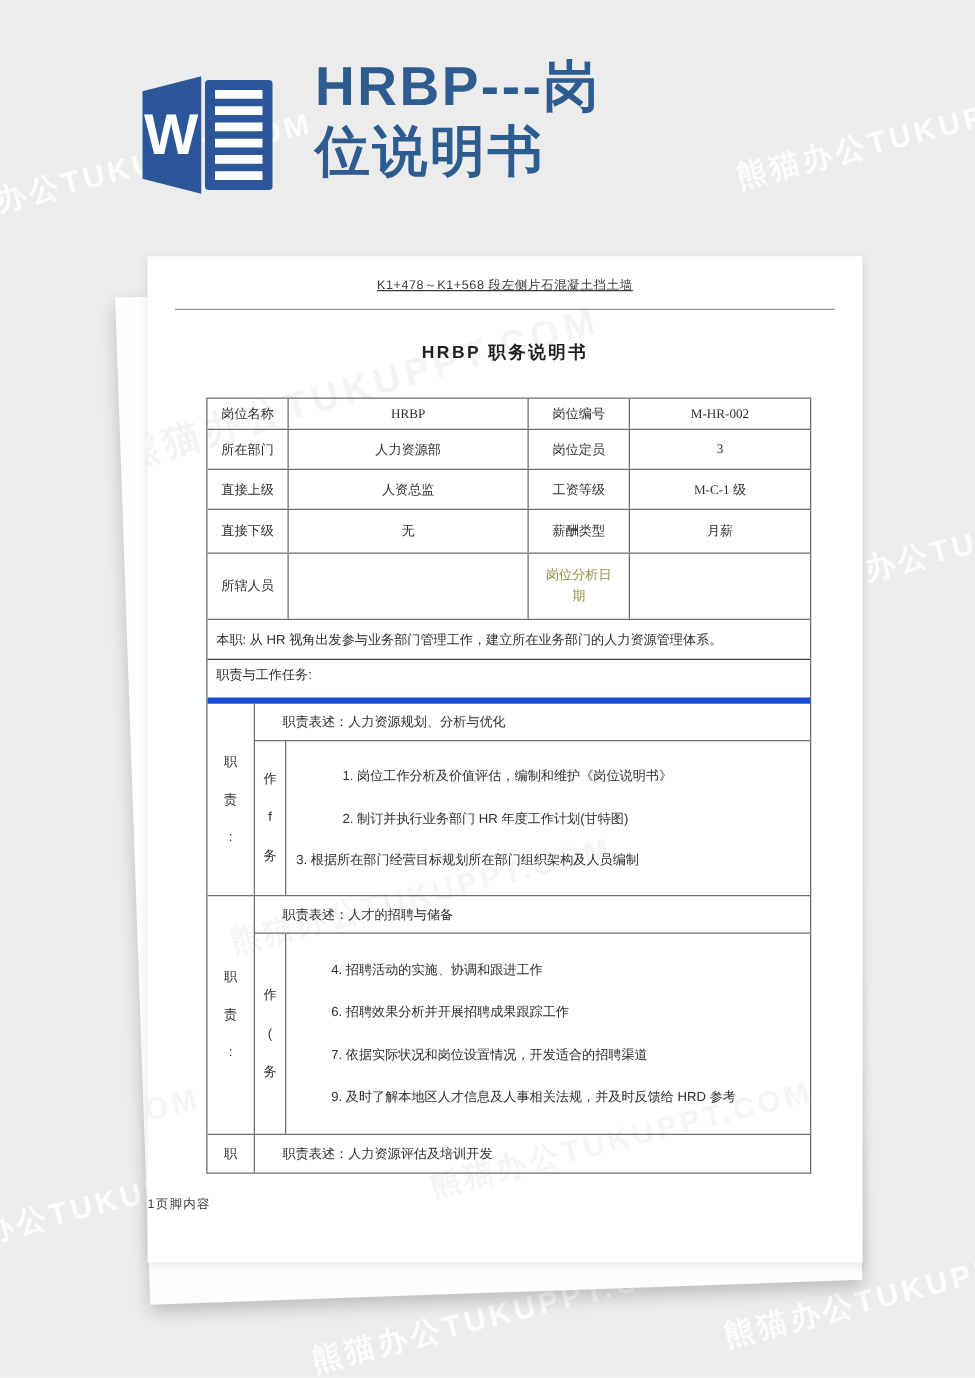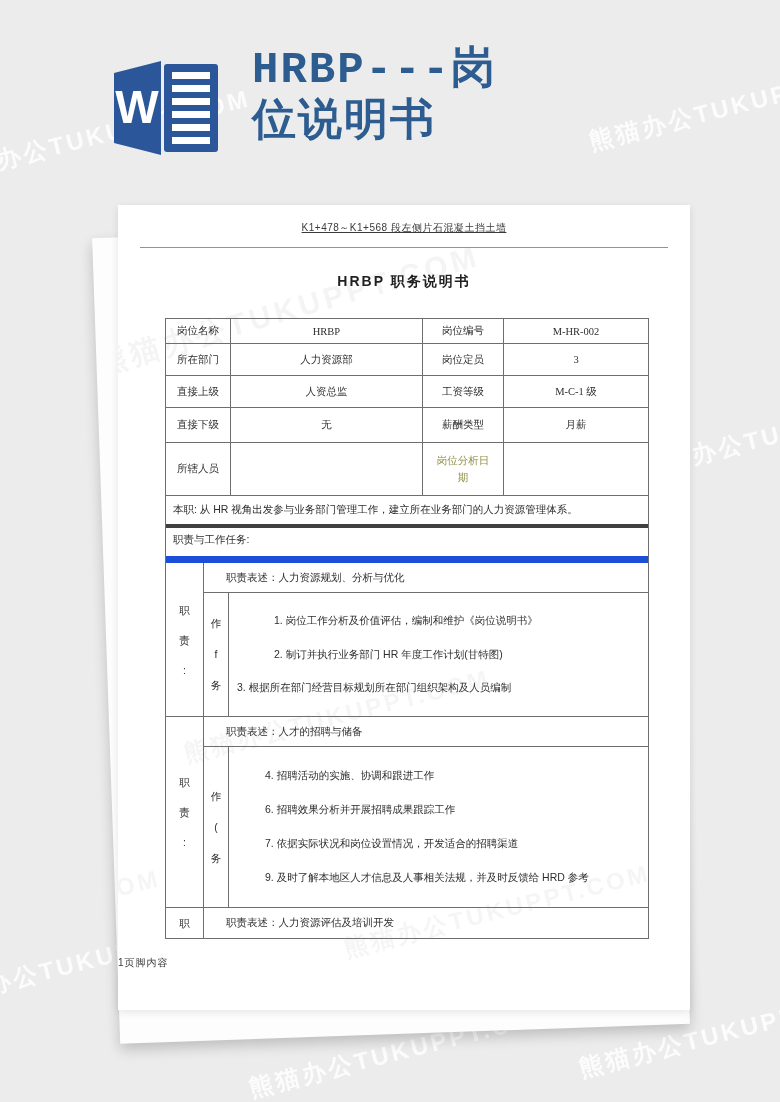--- a/index.html
+++ b/index.html
@@ -6,21 +6,21 @@
   #app{
     position:relative;width:780px;height:1102px;overflow:hidden;
     background:#ececec;
     font-family:"Liberation Sans","DejaVu Sans",sans-serif;
     color:#2e2e2e;
   }
   
   .word-icon{position:absolute;left:104px;top:57px;width:122px;height:102px;}
   .listing-title{
     position:absolute;left:252px;top:44px;width:274px;
-    font-family:Liberation Mono, monospace;
+    font-family:Liberation Sans, sans-serif;
     font-weight:bold;font-size:44px;line-height:52px;letter-spacing:2px;
     color:#2d5c90;word-break:break-all;
   }
   
   .page-behind{
     position:absolute;left:106px;top:228px;width:570px;height:806px;
     background:#fdfdfd;transform:rotate(-2deg);
     box-shadow:0 6px 14px rgba(0,0,0,0.20);
   }
   .page{
@@ -38,23 +38,23 @@
     border:1px solid #6e6e6e;box-sizing:border-box;background:transparent;}
   .jd-table *{box-sizing:border-box;}
   .irow{display:flex;border-bottom:1px solid #6e6e6e;}
   .r1{height:25px}.r2{height:32px}.r3{height:32px}.r4{height:35px}.r5{height:53px}
   .c{display:flex;align-items:center;justify-content:center;font-size:10.5px;color:#2e2e2e;font-family:Liberation Serif, serif;}
   .c1{width:65px;border-right:1px solid #6e6e6e;}
   .c2{width:192px;border-right:1px solid #6e6e6e;}
   .c3{width:81px;border-right:1px solid #6e6e6e;}
   .c4{flex:1;}
   .hl{color:#8f8f45;line-height:17px;padding:0 11px;text-align:center;}
-  .summary-row{height:32px;border-bottom:4px solid #404040;display:flex;align-items:center;
+  .summary-row{height:32px;border-bottom:1px solid #404040;display:flex;align-items:center;
     padding:0 7px;font-size:10.5px;}
-  .duties-row{height:35px;border-bottom:7px solid #1d4ed8;padding:5px 7px 0 7px;font-size:10.5px;}
+  .duties-row{height:35px;border-bottom:5px solid #1d4ed8;padding:5px 7px 0 7px;font-size:10.5px;}
   .section{display:flex;border-bottom:1px solid #6e6e6e;}
   .section.last{border-bottom:none;}
   .sec-side{width:38px;border-right:1px solid #6e6e6e;display:flex;flex-direction:column;
     align-items:center;justify-content:center;font-size:10.5px;line-height:30px;}
   .sec-main{flex:1;display:flex;flex-direction:column;}
   .sec-statement{height:30px;border-bottom:1px solid #6e6e6e;display:flex;align-items:center;
     padding-left:22px;font-size:10.5px;}
   .section.last .sec-statement{border-bottom:none;height:30px;}
   .sec-body{display:flex;}
   .sb1{height:123px}.sb2{height:160px}

